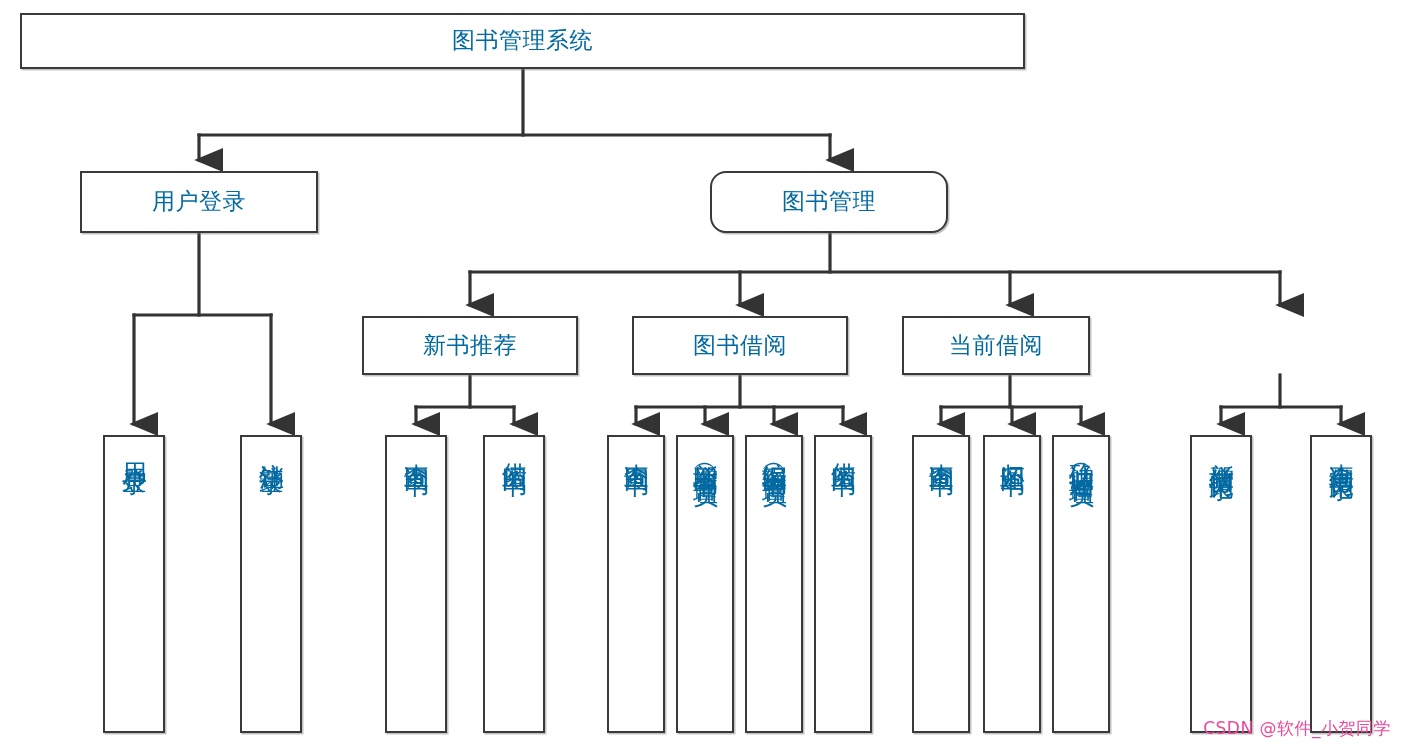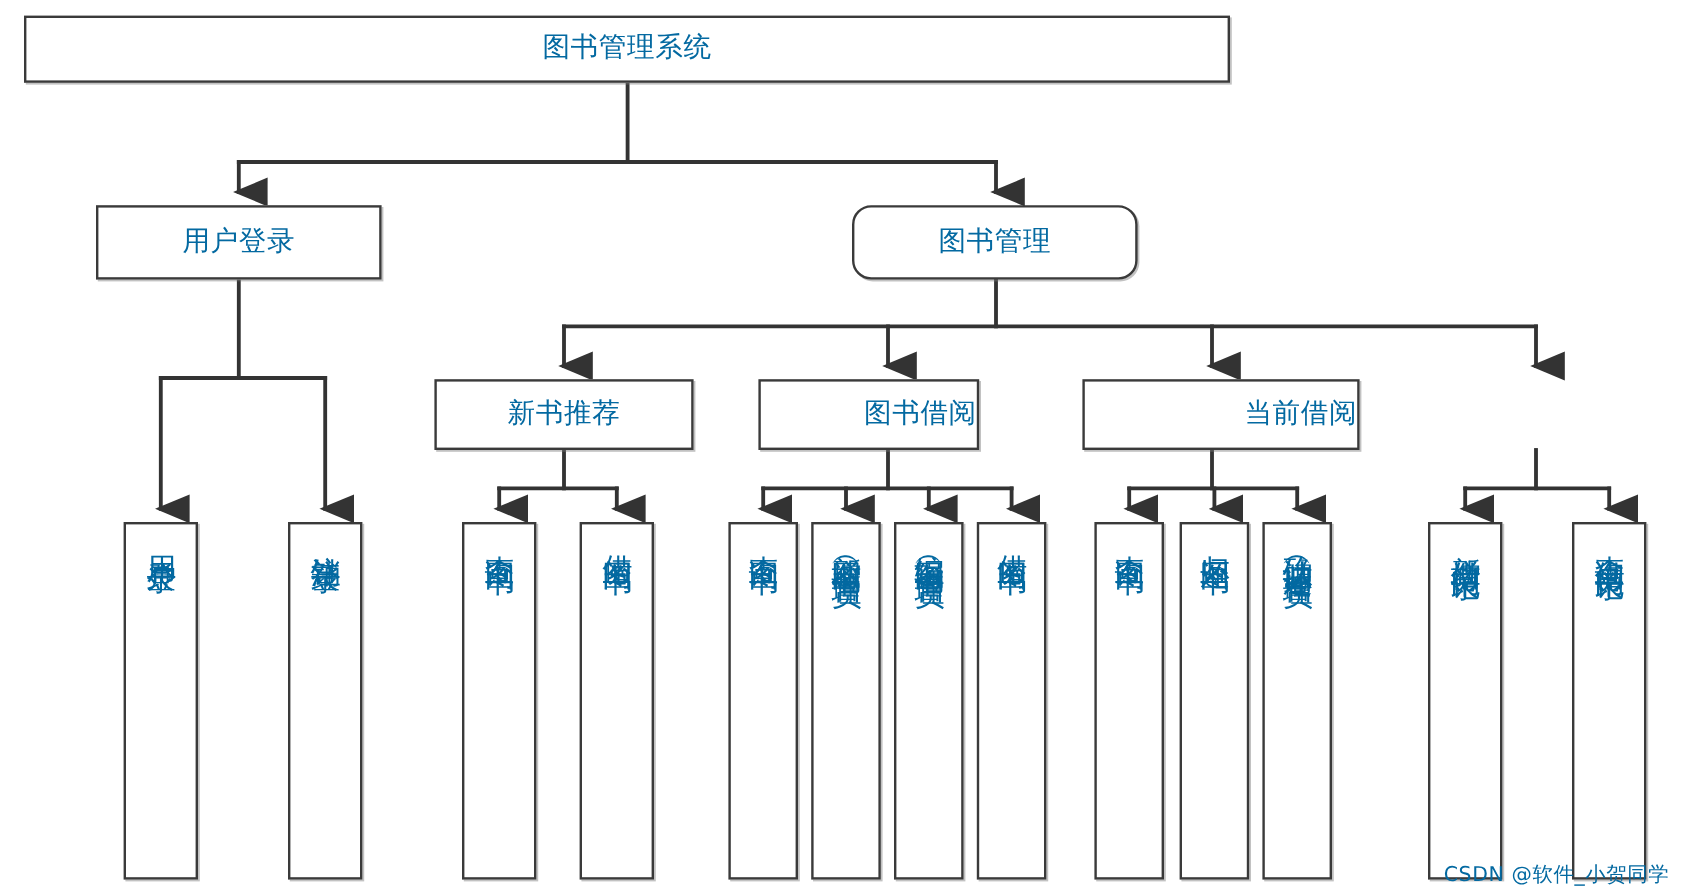--- a/index.html
+++ b/index.html
@@ -54,21 +54,21 @@
     writing-mode: vertical-rl;
     text-orientation: upright;
     letter-spacing: 3px;
     white-space: nowrap;
   }
   .watermark {
     position: absolute;
     right: 14px;
     bottom: 7px;
     font-size: 17px;
-    color: #0369a1;
+    color: #ec4899;
     letter-spacing: 0.5px;
     white-space: nowrap;
   }
 </style>
 </head>
 <body>
 
 <div id="diagram-root">
 
   <svg class="edges" viewBox="0 0 1405 747">
@@ -128,24 +128,24 @@
   <div class="node horizontal" style="left: 80px; top: 171px; width: 238px; height: 62px;">
     <span class="label">用户登录</span>
   </div>
   <div class="node horizontal" style="left: 710px; top: 171px; width: 238px; height: 62px; border-radius: 16px;">
     <span class="label">图书管理</span>
   </div>
 
   <div class="node horizontal" style="left: 362px; top: 316px; width: 216px; height: 59px;">
     <span class="label">新书推荐</span>
   </div>
-  <div class="node horizontal" style="left: 632px; top: 316px; width: 184px; height: 59px; justify-content: flex-end;">
+  <div class="node horizontal" style="left: 632px; top: 316px; width: 216px; height: 59px;">
     <span class="label">图书借阅</span>
   </div>
-  <div class="node horizontal" style="left: 902px; top: 316px; width: 231px; height: 59px; justify-content: flex-end;">
+  <div class="node horizontal" style="left: 902px; top: 316px; width: 188px; height: 59px;">
     <span class="label">当前借阅</span>
   </div>
 
   <div class="node vertical" style="left: 103px; top: 435px; width: 62px; height: 298px;">
     <span class="label">用户登录</span>
   </div>
   <div class="node vertical" style="left: 240px; top: 435px; width: 62px; height: 298px;">
     <span class="label">注销登录</span>
   </div>
   <div class="node vertical" style="left: 385px; top: 435px; width: 62px; height: 298px;">

